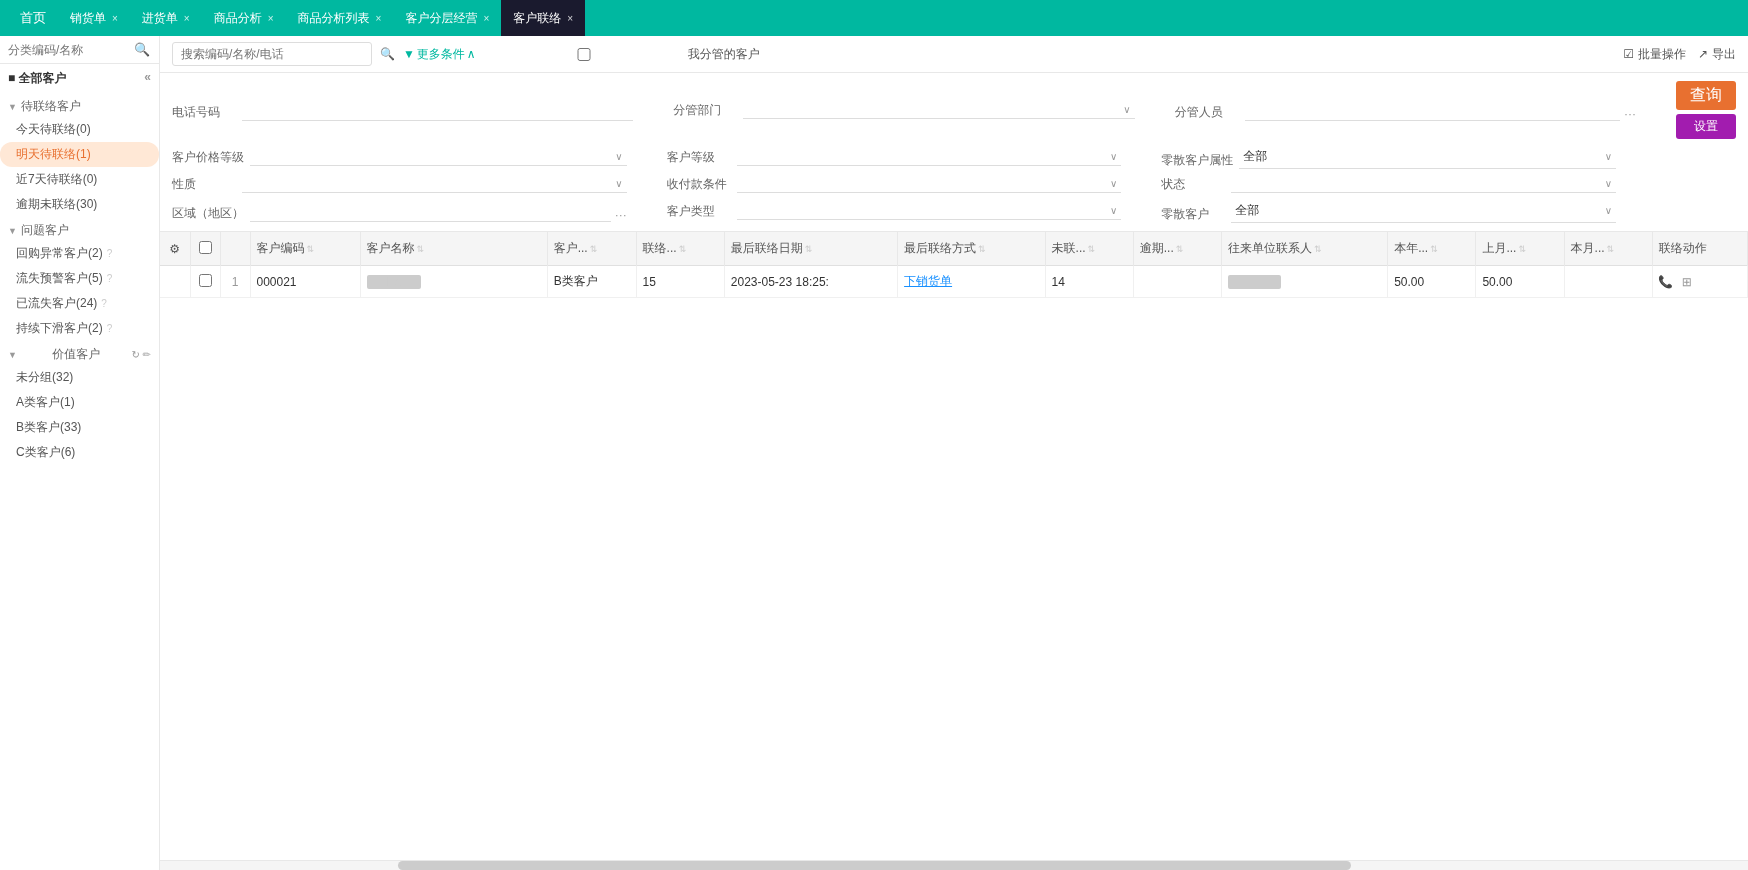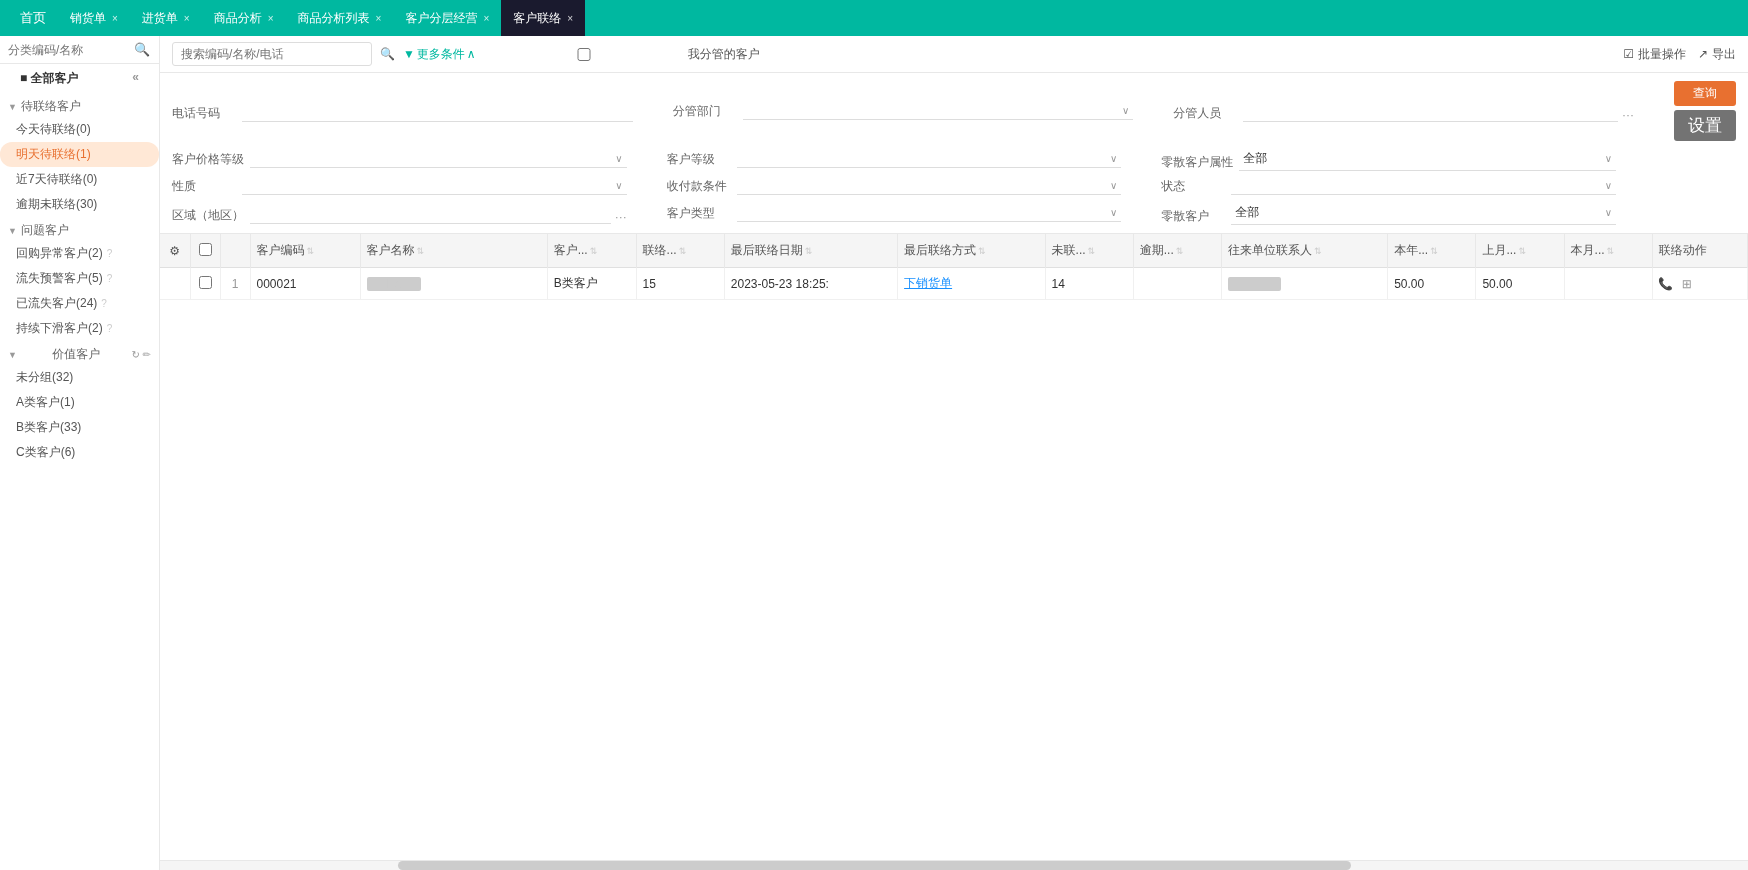--- a/index.html
+++ b/index.html
@@ -53,21 +53,21 @@
       font-size: 12px;
       width: 100%;
       color: #999;
     }
     .sidebar-search .search-icon { color: #999; font-size: 13px; cursor: pointer; }
 
     .sidebar-section-header {
       display: flex;
       align-items: flex-start;
       justify-content: space-between;
-      padding: 6px 20px;
+      padding: 6px 8px;
       font-weight: bold;
       color: #333;
       cursor: pointer;
     }
     .sidebar-section-header .collapse-icon { color: #999; font-size: 12px; }
 
     .sidebar-group-label {
       padding: 5px 8px 2px 8px;
       color: #666;
       font-size: 11px;
@@ -206,30 +206,30 @@
       flex-direction: column;
       gap: 4px;
     }
     .btn-query {
       background: #e87030;
       color: white;
       border: none;
       border-radius: 3px;
       padding: 4px 14px;
       cursor: pointer;
-      font-size: 12px;
+      font-size: 16px;
     }
     .btn-settings {
-      background: #737373;
+      background: #a21caf;
       color: white;
       border: none;
       border-radius: 3px;
       padding: 4px 14px;
       cursor: pointer;
-      font-size: 17px;
+      font-size: 12px;
     }
     .filter-dots { color: #999; cursor: pointer; margin-left: 4px; }
 
     
     .table-area {
       flex: 1;
       overflow: auto;
       background: white;
       margin: 0;
     }

